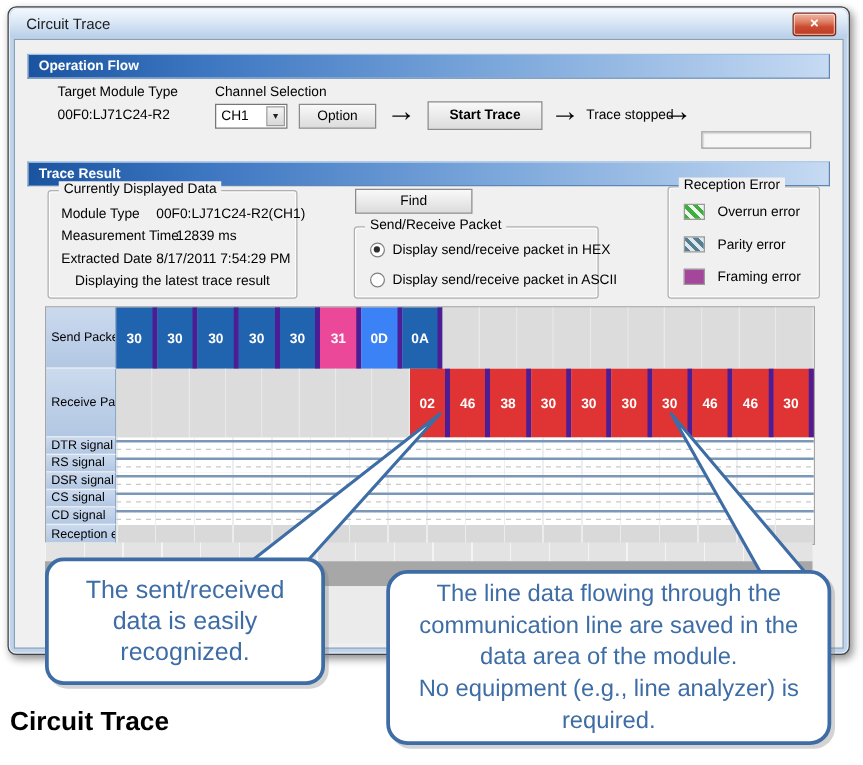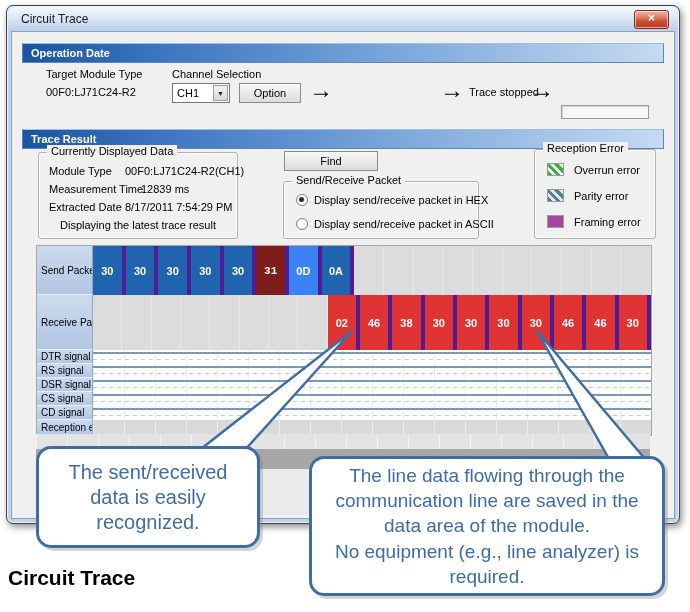--- a/index.html
+++ b/index.html
@@ -100,53 +100,54 @@
   .strip-dark  { position:absolute; left:24px; top:417px; width:614px; height:20px; background:#a7a7a7; }
   .strip-rest  { position:absolute; left:24px; top:437px; width:614px; height:46px; background:#ebebeb; }
 
   
   .tails { position:absolute; left:0; top:0; z-index:5; pointer-events:none; }
   .callout { position:absolute; z-index:6; background:#fff; border:3px solid #3e6da5;
              border-radius:15px; color:#3e6da5; text-align:center; white-space:pre-line;
              display:flex; align-items:center; justify-content:center; box-sizing:border-box;
              box-shadow:3px 3px 0 rgba(130,130,130,.35); }
   .callout-left  { left:36px;  top:446px; width:224px; height:102px; font-size:20px; line-height:1.25; }
-  .callout-right { left:309px; top:456px; width:356px; height:140px; font-size:19px; line-height:1.32; }
+  .callout-right { left:309px; top:456px; width:356px; height:140px; font-size:19px; line-height:1.32;border-radius:17px; }
 
   .caption { position:absolute; left:8px; top:566px; font-size:21px; font-weight:bold; color:#000; }
 </style>
 </head>
 <body>
 
 <div class="canvas">
 
   <div class="window">
     <div class="titlebar">
       <span class="title-text">Circuit Trace</span>
       <div class="close-btn">
         <span>×</span>
       </div>
     </div>
 
     <div class="client">
 
-      <div class="section-header hdr-op">Operation Date</div>
+      <div class="section-header hdr-op">Operation Flow</div>
 
       <div class="lbl" style="left:34px; top:36px;">Target Module Type</div>
       <div class="lbl" style="left:34px; top:54px;">00F0:LJ71C24-R2</div>
 
       <div class="lbl" style="left:160px; top:36px;">Channel Selection</div>
       <div class="combo" style="left:160px; top:51px; width:58px; height:20px;">
         <span class="txt">CH1</span>
         <span class="dd">▼</span>
       </div>
       <div class="btn" style="left:227px; top:51px; width:62px; height:20px; line-height:18px;">Option</div>
 
       <div class="arrow" style="left:297px; top:48px;">→</div>
 
+      <div class="btn btn-start" style="left:330px; top:49px; width:92px; height:23px; line-height:21px;">Start Trace</div>
 
       <div class="arrow" style="left:428px; top:48px;">→</div>
 
       <div class="lbl" style="left:457px; top:54px;">Trace stopped</div>
 
       <div class="arrow" style="left:518px; top:48px;">→</div>
 
       <div class="sunken" style="left:549px; top:73px; width:88px; height:14px;"></div>
 
       <div class="section-header hdr-tr">Trace Result</div>
@@ -193,21 +194,21 @@
       </div>
 
       <div class="grid">
           <div class="grow row-send">
             <div class="rlabel">Send Packet</div>
             <div class="cell" style="background: rgb(32, 99, 175);">30</div>
             <div class="cell" style="background: rgb(32, 99, 175);">30</div>
             <div class="cell" style="background: rgb(32, 99, 175);">30</div>
             <div class="cell" style="background: rgb(32, 99, 175);">30</div>
             <div class="cell" style="background: rgb(32, 99, 175);">30</div>
-            <div class="cell" style="background: #7f1d1d; font-family: Liberation Mono, monospace;">31</div>
+            <div class="cell" style="background: #ec4899;">31</div>
             <div class="cell" style="background: #3b82f6;">0D</div>
             <div class="cell" style="background: rgb(32, 99, 175);">0A</div>
             <div class="cell cell-empty"></div>
             <div class="cell cell-empty"></div>
             <div class="cell cell-empty"></div>
             <div class="cell cell-empty"></div>
             <div class="cell cell-empty"></div>
             <div class="cell cell-empty"></div>
             <div class="cell cell-empty"></div>
             <div class="cell cell-empty"></div>

